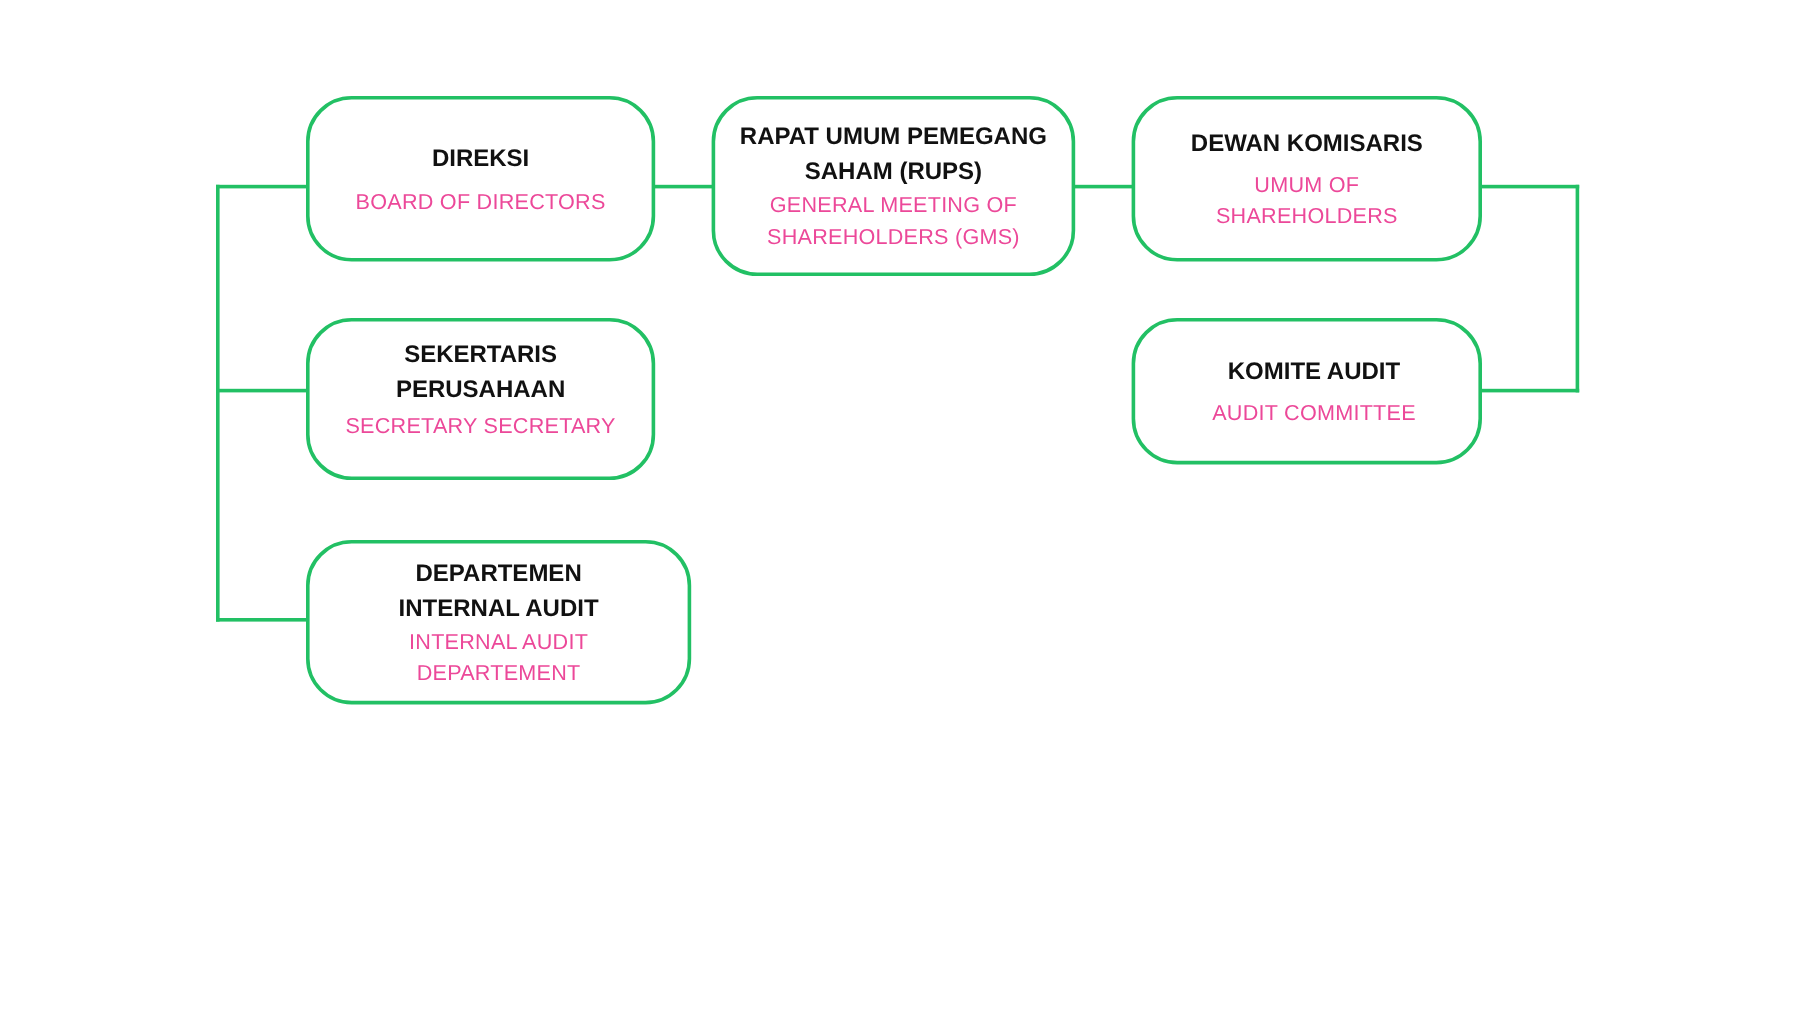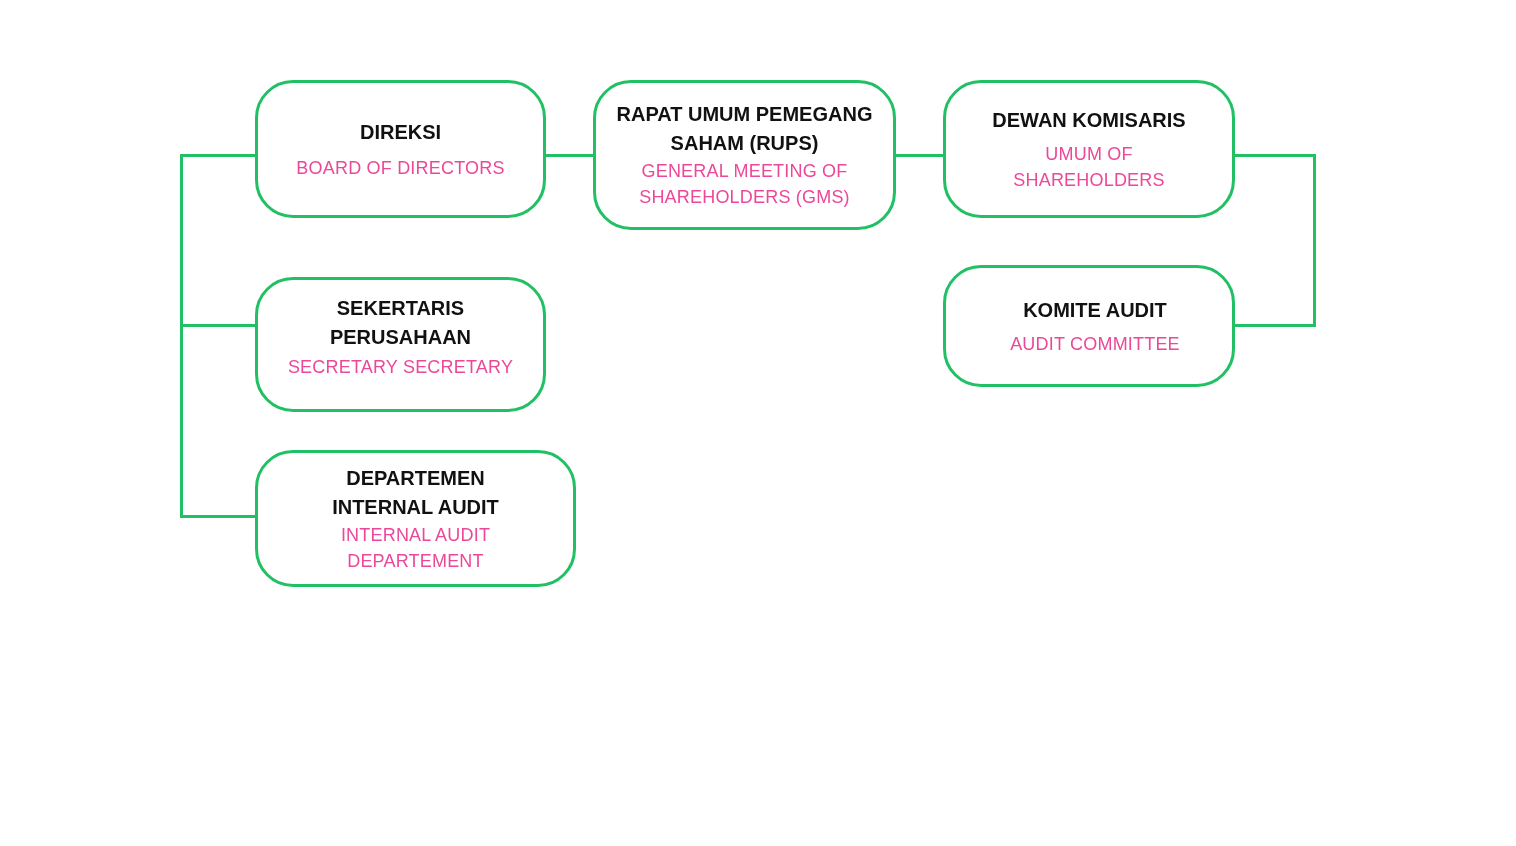--- a/index.html
+++ b/index.html
@@ -34,21 +34,21 @@
   <div class="sub">GENERAL MEETING OF</div>
   <div class="sub">SHAREHOLDERS (GMS)</div>
 </div>
 
 <div class="node" style="left:943px;top:80px;width:292px;height:138px;">
   <div class="title" style="margin-bottom:6px;">DEWAN KOMISARIS</div>
   <div class="sub">UMUM OF</div>
   <div class="sub">SHAREHOLDERS</div>
 </div>
 
-<div class="node" style="left:255px;top:265px;width:291px;height:135px;padding-bottom:16px;margin-top:12px;">
+<div class="node" style="left:255px;top:265px;width:291px;height:135px;padding-bottom:16px;">
   <div class="title">SEKERTARIS</div>
   <div class="title">PERUSAHAAN</div>
   <div class="sub" style="margin-top:2px;">SECRETARY SECRETARY</div>
 </div>
 
 <div class="node" style="left:943px;top:265px;width:292px;height:122px;padding-left:12px;">
   <div class="title" style="margin-bottom:6px;">KOMITE AUDIT</div>
   <div class="sub">AUDIT COMMITTEE</div>
 </div>
 

